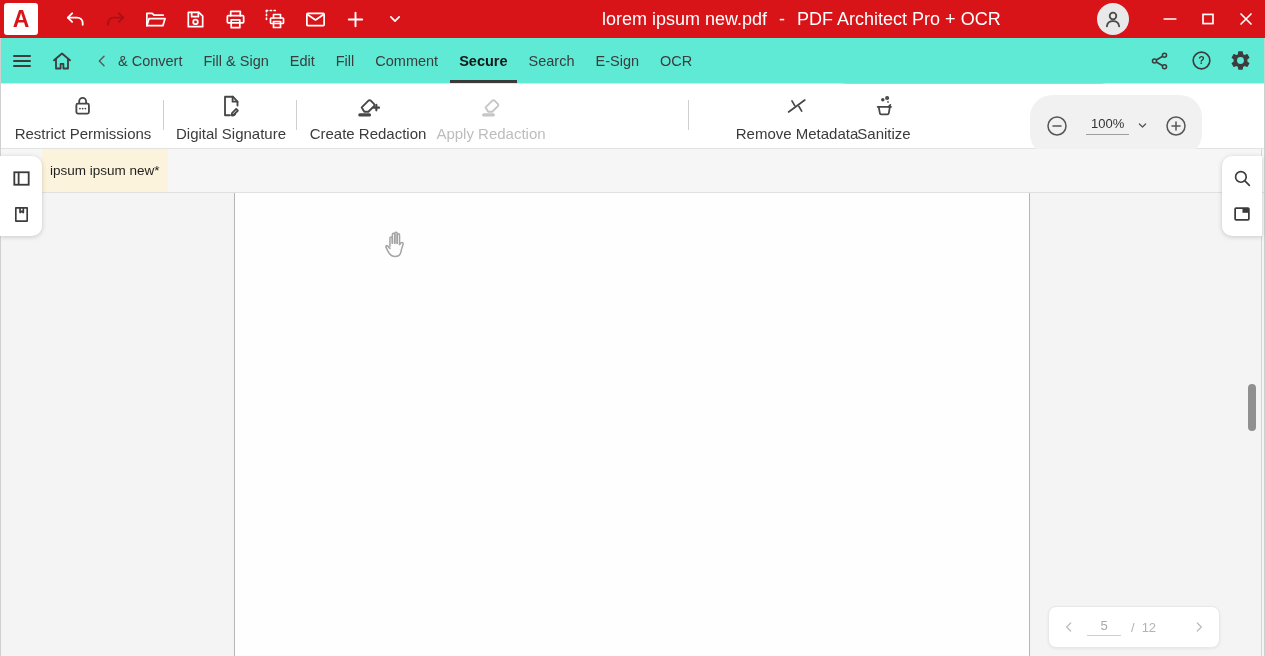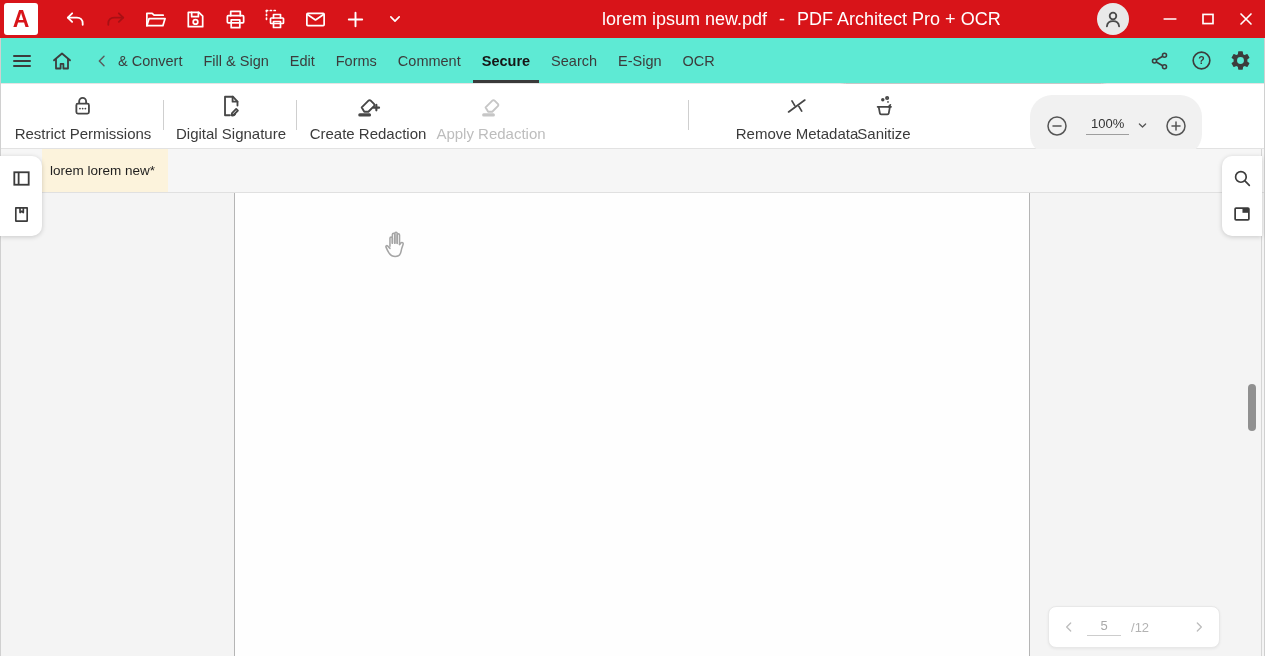--- a/index.html
+++ b/index.html
@@ -77,21 +77,21 @@
   .win-edge{position:absolute;top:38px;bottom:0;width:1px;background:#d0d0d0;}
   .pager{position:absolute;left:1048px;top:413px;width:172px;height:42px;background:#fff;
     border:1px solid #e8e8e8;border-radius:8px;box-shadow:0 1px 3px rgba(0,0,0,0.06);
     display:flex;align-items:center;color:#b3b3b3;font-size:13px;box-sizing:border-box;}
   .pg-chev{display:flex;align-items:center;color:#bdbdbd;}
   .pg-prev{margin-left:12px;}
   .pg-next{margin-left:auto;margin-right:12px;}
   .pg-cur{display:inline-block;width:34px;text-align:center;border-bottom:1px solid #cdcdcd;
     padding-bottom:2px;margin-left:10px;color:#a9a9a9;}
   .pg-sep{margin-left:10px;}
-  .pg-tot{}
+  .pg-tot{margin-left:7px;}
   .ic{display:block;}
 </style>
 </head>
 <body>
 
 <div class="window">
 
   <div class="titlebar">
     <div class="logo">
         <span>A</span>
@@ -206,21 +206,21 @@
       <div class="tab">
           <span>&amp; Convert</span>
         </div>
       <div class="tab">
           <span>Fill &amp; Sign</span>
         </div>
       <div class="tab">
           <span>Edit</span>
         </div>
       <div class="tab">
-          <span>Forms</span>
+          <span>Fill</span>
         </div>
       <div class="tab">
           <span>Comment</span>
         </div>
       <div class="tab active">
           <span>Secure</span>
         </div>
       <div class="tab">
           <span>Search</span>
         </div>
@@ -353,21 +353,21 @@
         <svg class="ic" width="24" height="24" viewBox="0 0 24 24" fill="none" stroke="currentColor" stroke-width="1.5" stroke-linecap="round">
             <circle cx="12" cy="12" r="9"></circle>
             <path d="M12 8v8M8 12h8"></path>
           </svg>
       </span>
     </div>
   </div>
 
   <div class="tabbar">
     <div class="doc-tab">
-      <span>lorem lorem new*</span>
+      <span>ipsum ipsum new*</span>
     </div>
   </div>
 
   <div class="float-panel left-panel">
     <div class="fp-btn">
       <svg class="ic" width="23" height="23" viewBox="0 0 24 24" fill="none" stroke="currentColor" stroke-width="1.9">
           <rect x="4.5" y="5.5" width="15" height="13"></rect>
           <path d="M9 5.5v13"></path>
         </svg>
     </div>

